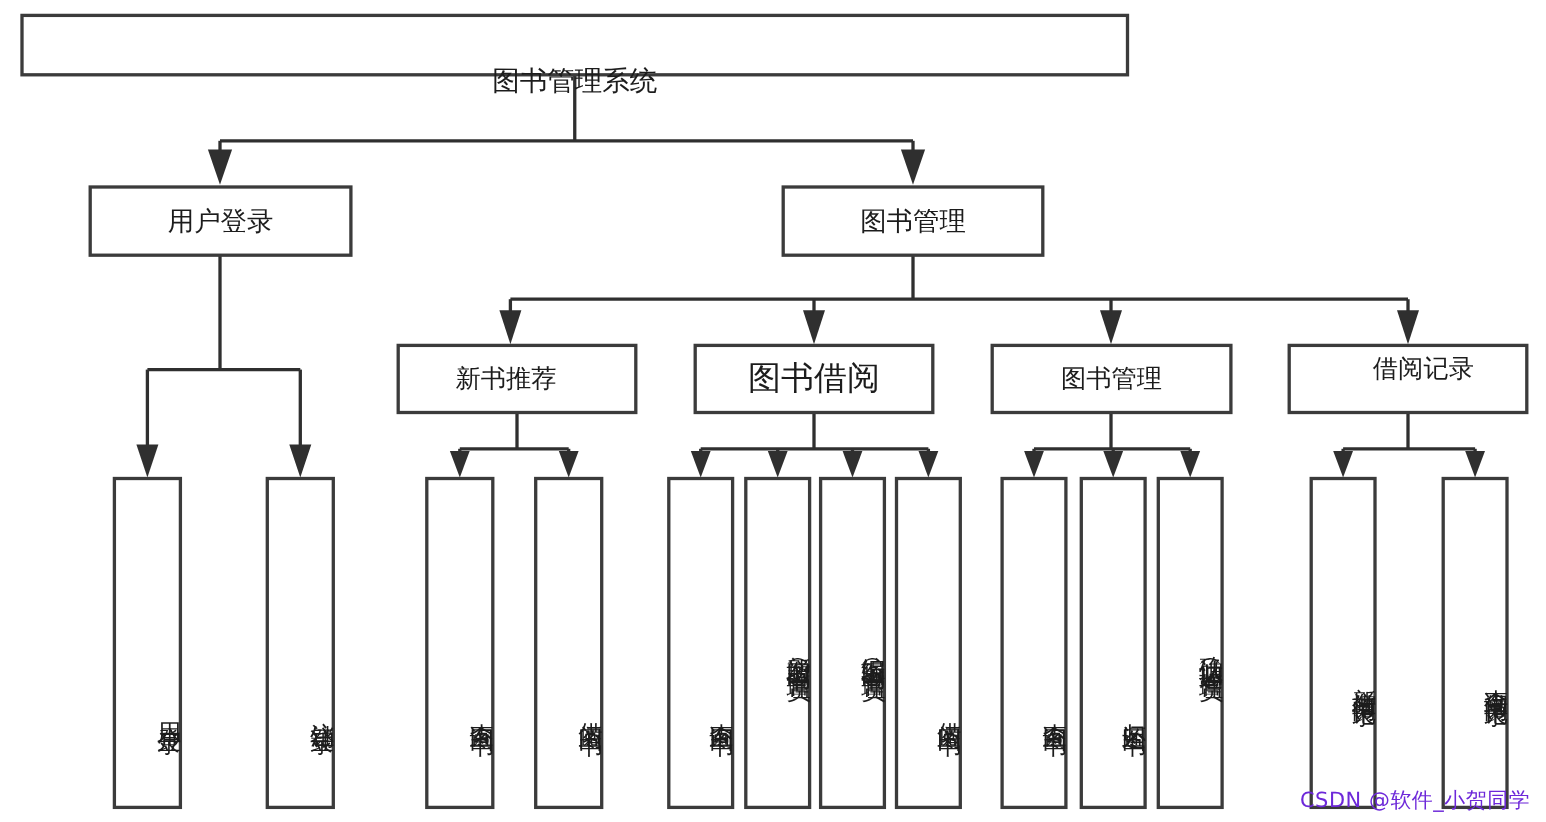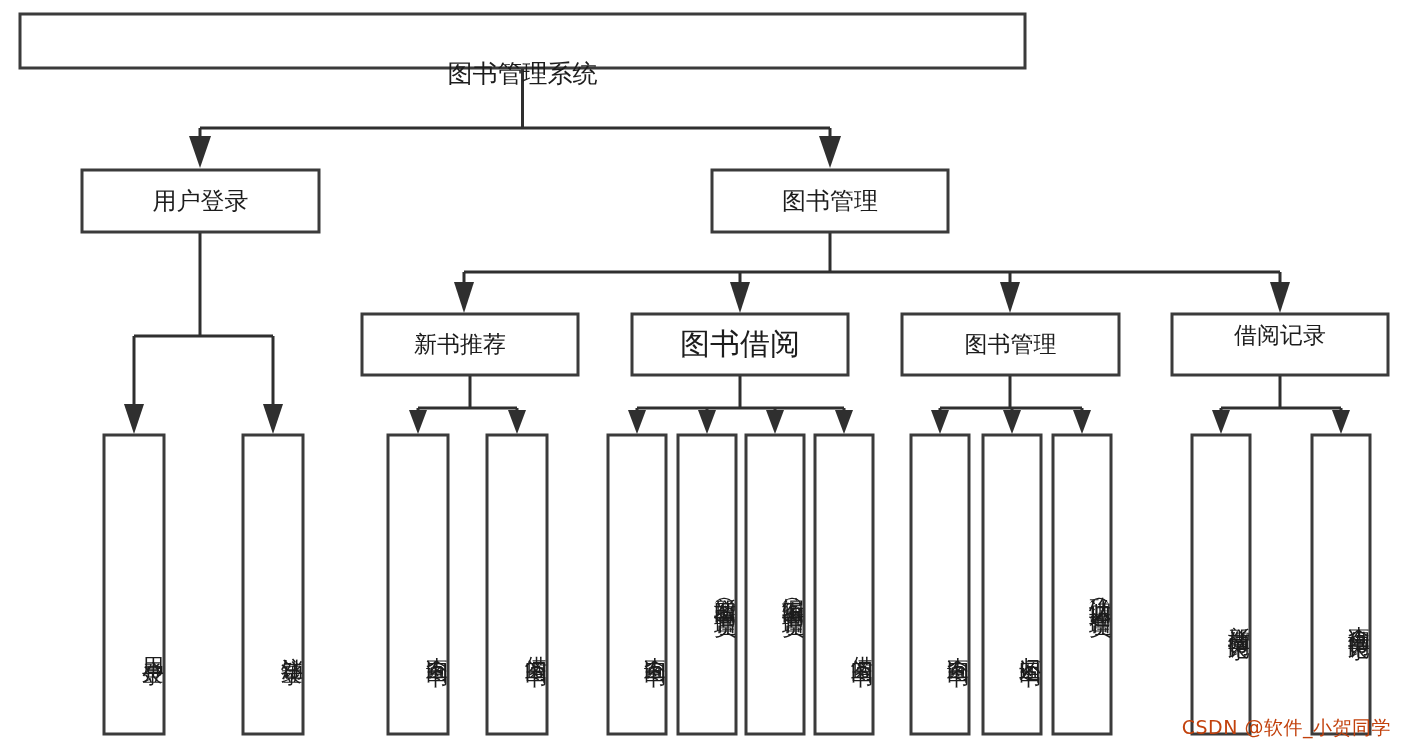--- a/index.html
+++ b/index.html
@@ -39,21 +39,21 @@
   .arrow-head {
     fill: #2f2f2f;
     stroke: none;
   }
   .watermark {
     position: absolute;
     right: 14px;
     bottom: 6px;
     font-family: "DejaVu Sans", "Liberation Sans", sans-serif;
     font-size: 19px;
-    color: #c2410c;
+    color: #6d28d9;
     white-space: nowrap;
     letter-spacing: 0.5px;
     pointer-events: none;
   }
   .vlabel {
     position: absolute;
     display: flex;
     align-items: flex-start;
     justify-content: center;
     writing-mode: vertical-rl;
@@ -185,21 +185,21 @@
   </svg>
 
   <div class="hlabel" style="left:20px; top:14px; width:1005px; height:54px; font-size:25px;margin-top:32px;">图书管理系统</div>
 
   <div class="hlabel" style="left:82px; top:170px; width:237px; height:62px; font-size:24px;">用户登录</div>
   <div class="hlabel" style="left:712px; top:170px; width:236px; height:62px; font-size:24px;font-family:Liberation Serif, serif;">图书管理</div>
 
   <div class="hlabel" style="left:362px; top:314px; width:196px; height:61px; font-size:23px;">新书推荐</div>
   <div class="hlabel" style="left:632px; top:314px; width:216px; height:61px; font-size:30px;">图书借阅</div>
   <div class="hlabel" style="left:902px; top:314px; width:217px; height:61px; font-size:23px;">图书管理</div>
-  <div class="hlabel" style="left:1172px; top:314px; width:216px; height:43px; font-size:23px;">借阅记录</div>
+  <div class="hlabel" style="left:1172px; top:314px; width:216px; height:43px; font-size:23px;padding-left:14px;">借阅记录</div>
 
   <div class="vlabel" style="left:104px; top:435px; width:60px; height:299px; padding-top:60px;">用户登录</div>
   <div class="vlabel" style="left:243px; top:435px; width:60px; height:299px; padding-top:60px;">注销登录</div>
   <div class="vlabel" style="left:388px; top:435px; width:60px; height:299px; padding-top:60px;">查询图书</div>
   <div class="vlabel" style="left:487px; top:435px; width:60px; height:299px; padding-top:60px;">借阅图书</div>
   <div class="vlabel" style="left:608px; top:435px; width:58px; height:299px; padding-top:60px;">查询图书</div>
   <div class="vlabel" style="left:678px; top:435px; width:58px; height:299px; padding-top:8px;">新增图书（管理员）</div>
   <div class="vlabel" style="left:746px; top:435px; width:58px; height:299px; padding-top:8px;">编辑图书（管理员）</div>
   <div class="vlabel" style="left:815px; top:435px; width:58px; height:299px; padding-top:60px;">借阅图书</div>
   <div class="vlabel" style="left:911px; top:435px; width:58px; height:299px; padding-top:60px;">查询图书</div>

